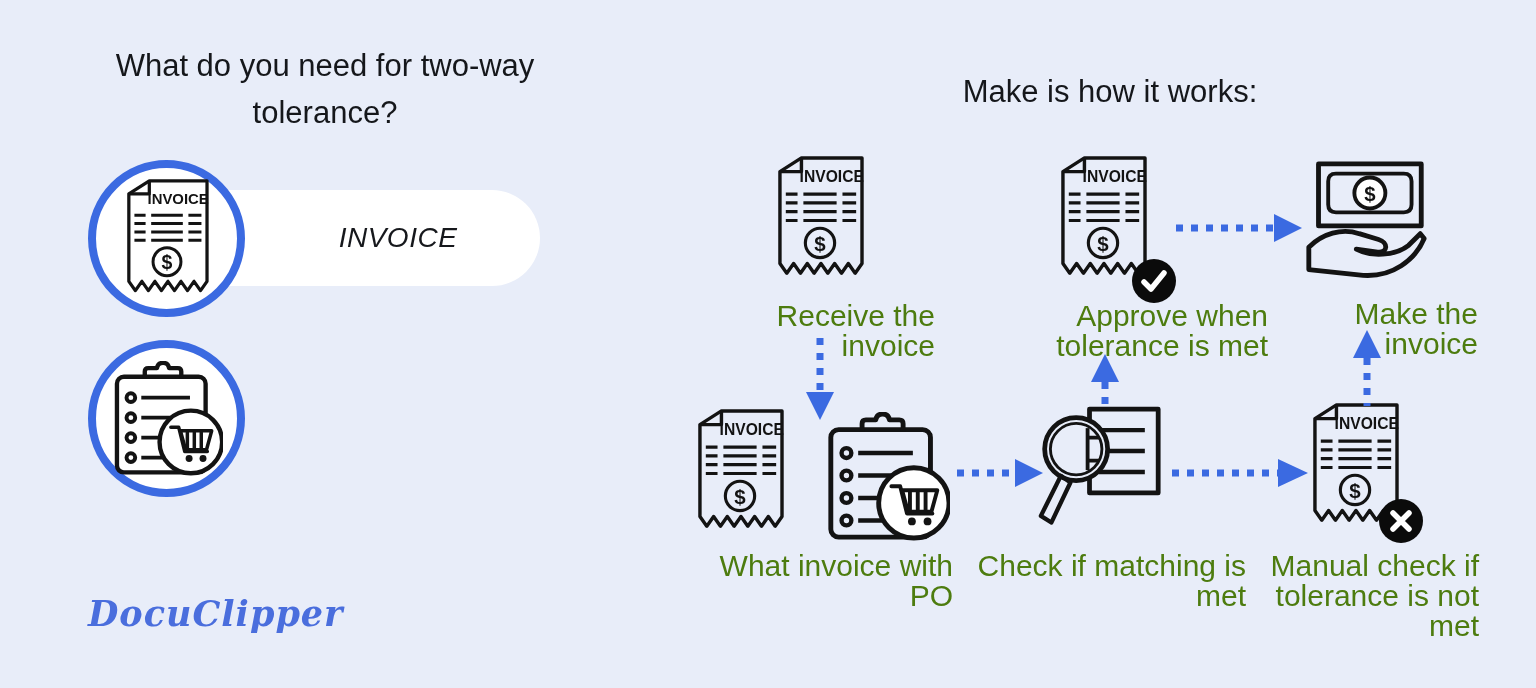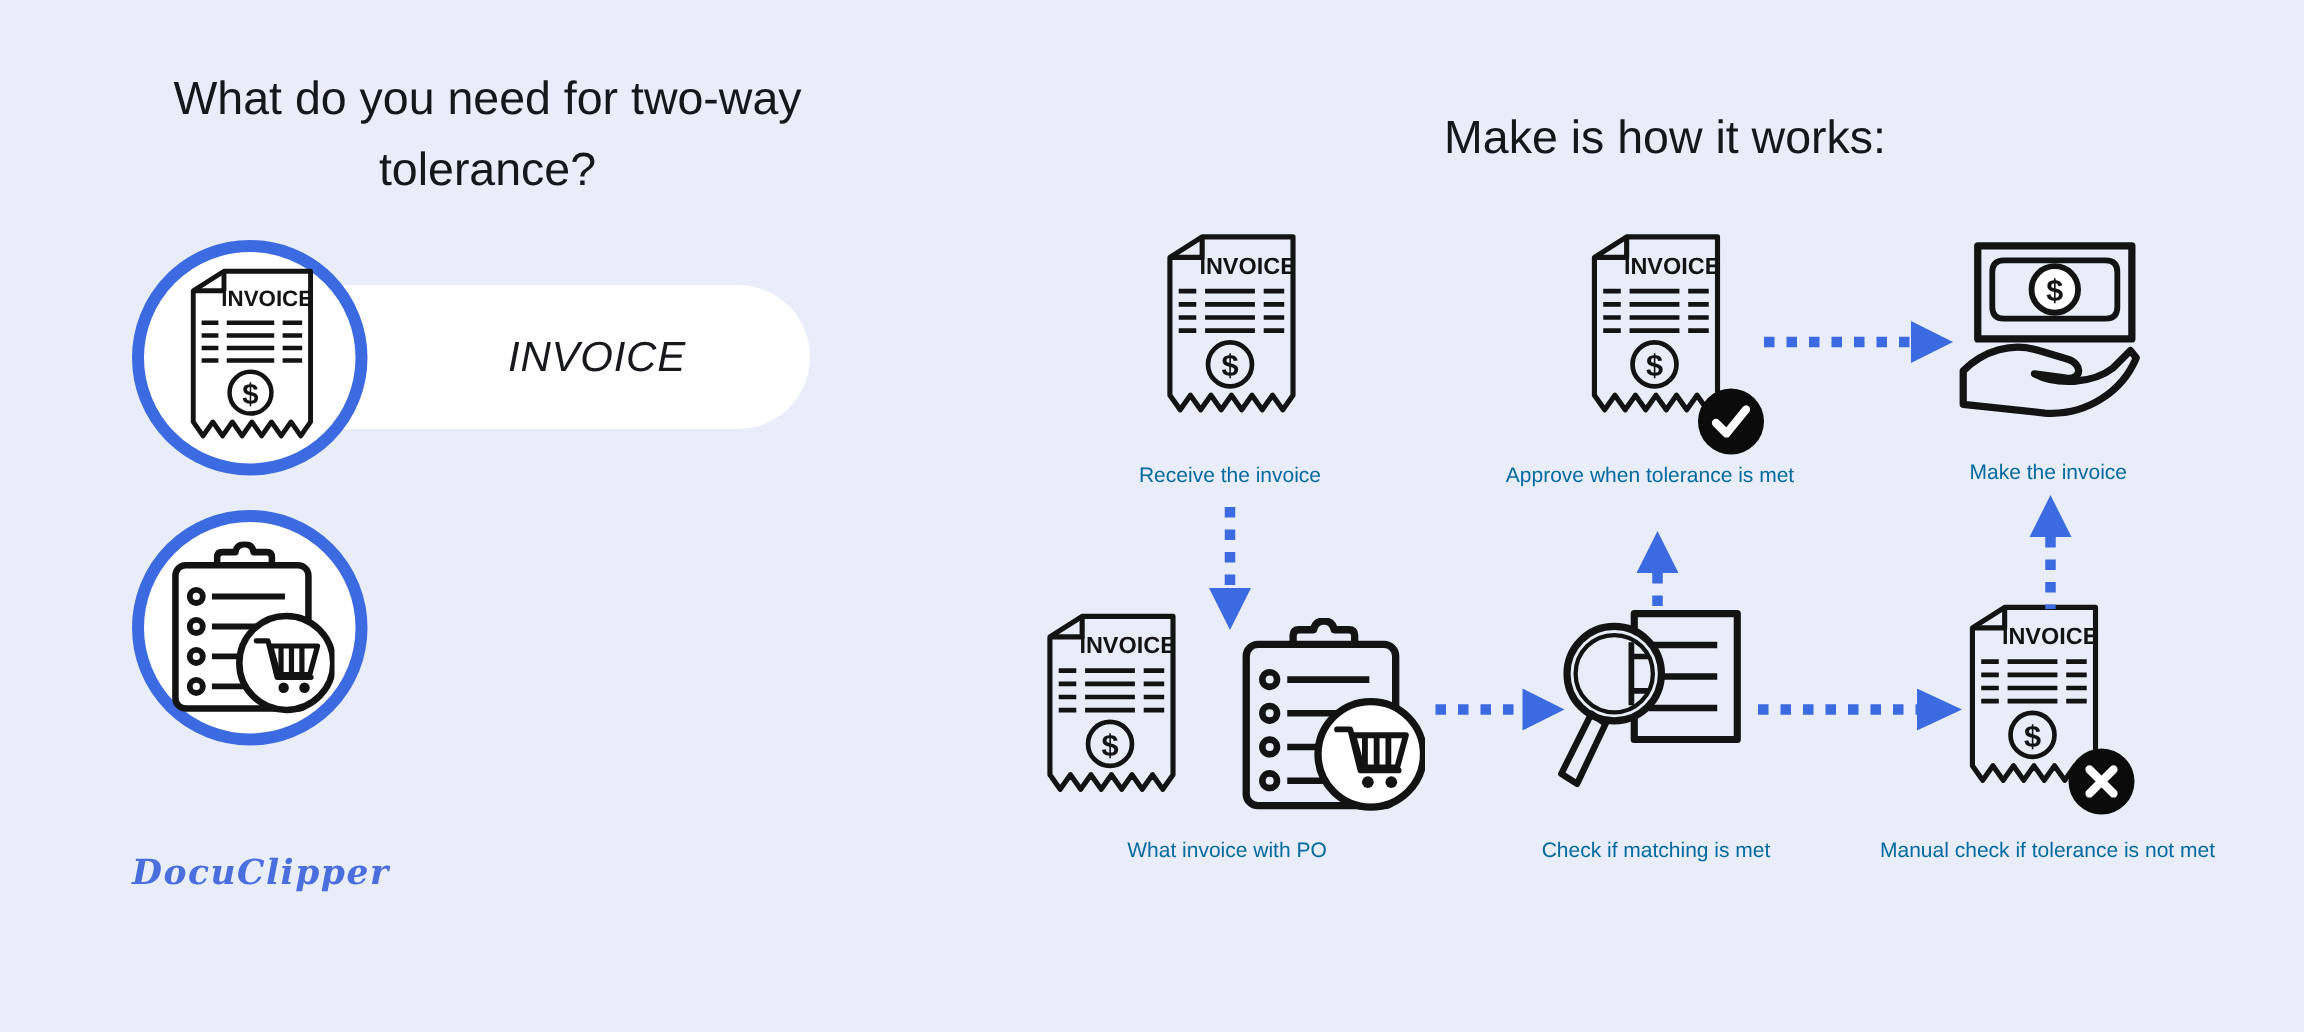--- a/index.html
+++ b/index.html
@@ -24,26 +24,26 @@
   }
   .pill{
     position:absolute;left:170px;width:370px;height:96px;background:#fff;
     border-radius:48px;z-index:1;display:flex;align-items:center;
   }
   .pill .pill-label{
     flex:1;padding-left:86px;text-align:center;font-style:italic;
     font-size:28px;letter-spacing:.5px;color:#16181c;font-weight:500;
   }
   .logo{
-    position:absolute;left:88px;top:568px;font-family:"DejaVu Serif",serif;
-    font-style:italic;font-weight:bold;font-size:23px;color:#4a6edd;letter-spacing:1px;text-align:center;
+    position:absolute;left:88px;top:593px;font-family:"DejaVu Serif",serif;
+    font-style:italic;font-weight:bold;font-size:35px;color:#4a6edd;letter-spacing:1px;text-align:center;
   }
 
   .icon{position:absolute;}
-  .step-label{position:absolute;font-size:14px;line-height:30px;color:#0369a1;text-align:center;}
+  .step-label{position:absolute;font-size:30px;line-height:30px;color:#4d7c0f;text-align:right;}
 
   .arr{position:absolute;}
   .dash{stroke:var(--blue);stroke-width:7;stroke-dasharray:7 8;fill:none;}
   .head{fill:var(--blue);}
 
   .sym{stroke:var(--ink);fill:none;}
   text.sym-t{fill:var(--ink);font-family:"Liberation Sans",sans-serif;font-weight:bold;stroke:none;}
 </style>
 </head>
 <body>
@@ -147,21 +147,21 @@
       <use href="#sym-invoice"></use>
     </svg>
   <div class="step-label" style="left:705px;top:301px;width:230px">Receive the invoice</div>
 
   <svg class="icon" style="left:1058px;top:155px" width="90" height="127" viewBox="0 0 92 130">
       <use href="#sym-invoice"></use>
     </svg>
   <svg class="icon" style="left:1131px;top:258px;z-index:3" width="46" height="46" viewBox="0 0 46 46">
       <use href="#sym-badge-check"></use>
     </svg>
-  <div class="step-label" style="left:973px;top:301px;width:254px">Approve when tolerance is met</div>
+  <div class="step-label" style="left:1014px;top:301px;width:254px">Approve when tolerance is met</div>
 
   <svg class="icon" style="left:1303px;top:160px" width="126" height="128" viewBox="0 0 130 132">
       <use href="#sym-money"></use>
     </svg>
   <div class="step-label" style="left:1253px;top:299px;width:225px">Make the invoice</div>
 
   <svg class="icon" style="left:695px;top:408px" width="90" height="127" viewBox="0 0 92 130">
       <use href="#sym-invoice"></use>
     </svg>
   <svg class="icon" style="left:823px;top:412px" width="127" height="129" viewBox="0 0 130 132">

